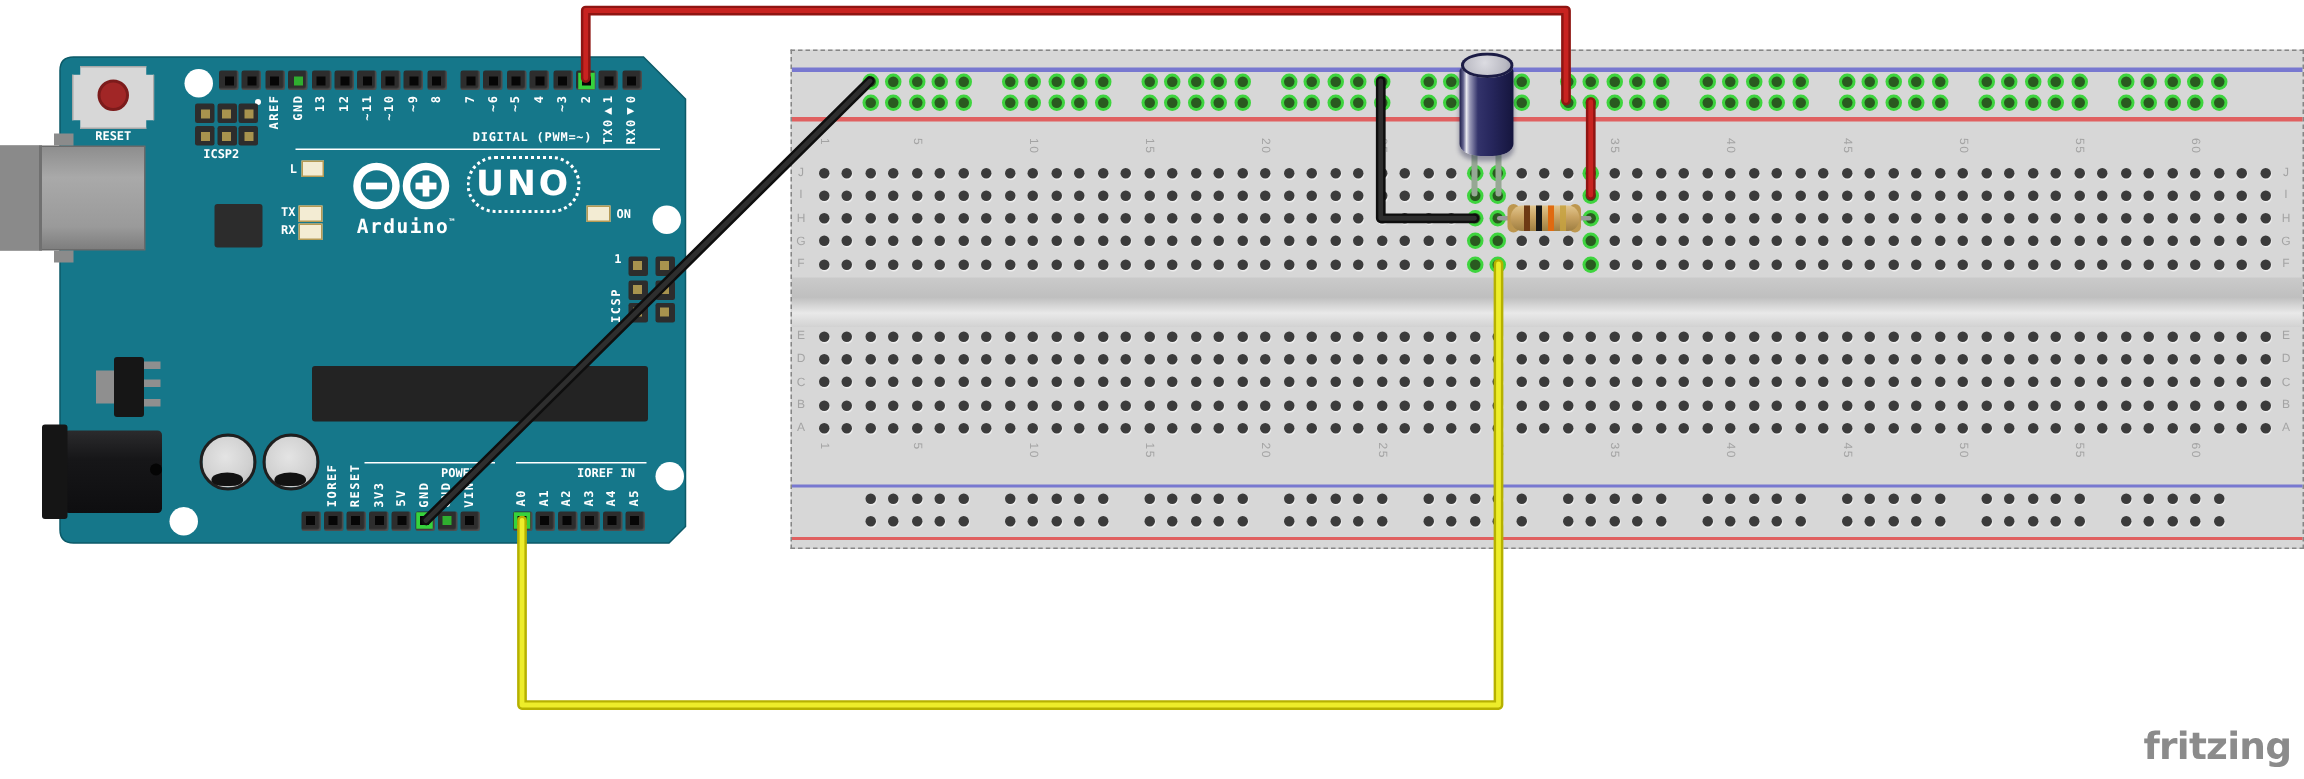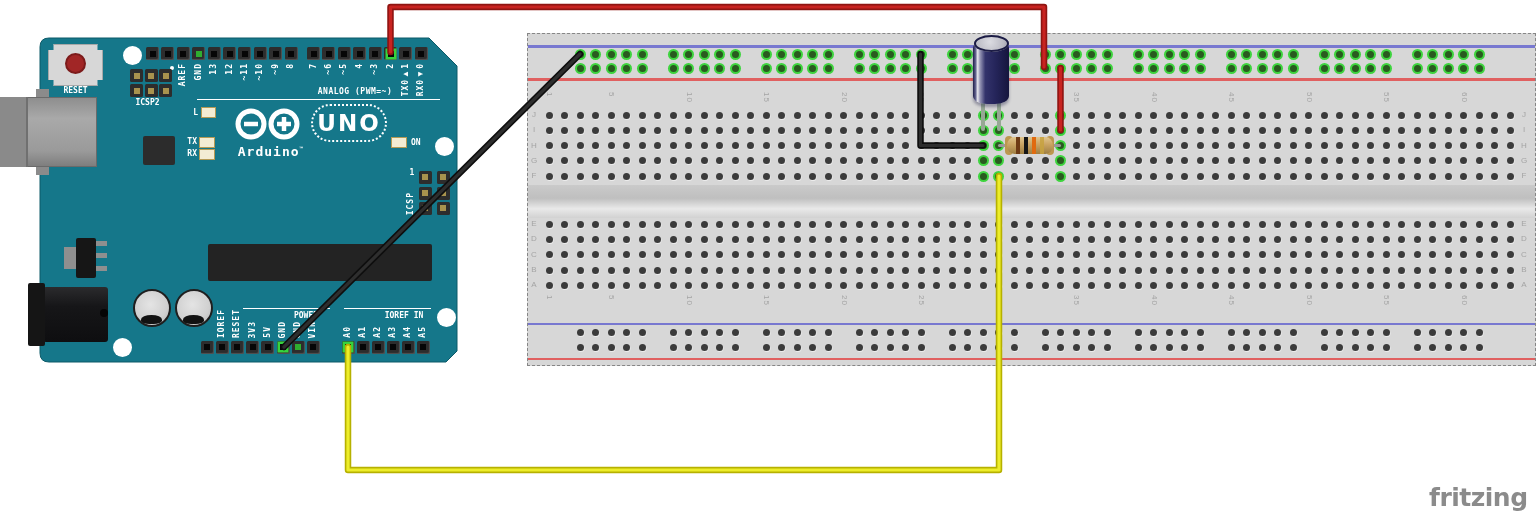--- a/index.html
+++ b/index.html
@@ -89,21 +89,21 @@
 
   <div class="silk" style="left:186px;top:108px;width:12px;text-align:right;">L</div>
   <div class="led" style="left:201px;top:107px;width:13px;height:9px;"></div>
   <div class="silk" style="left:180px;top:137px;width:17px;text-align:right;">TX</div>
   <div class="led" style="left:199px;top:136.5px;width:14px;height:9px;"></div>
   <div class="silk" style="left:180px;top:149px;width:17px;text-align:right;">RX</div>
   <div class="led" style="left:199px;top:148.5px;width:14px;height:9px;"></div>
   <div class="led" style="left:391px;top:137px;width:14px;height:9px;"></div>
   <div class="silk" style="left:411px;top:138px;">ON</div>
 
-  <div class="silk" style="left:300px;top:87px;width:110px;text-align:center;letter-spacing:0.5px;">ANALOG (PWM=~)</div>
+  <div class="silk" style="left:300px;top:87px;width:110px;text-align:center;letter-spacing:0.5px;">DIGITAL (PWM=~)</div>
   <div class="abs" style="left:197px;top:98.5px;width:243px;height:1.5px;background:#fff;"></div>
   <div class="abs" style="left:243px;top:307.5px;width:87px;height:1.5px;background:#fff;"></div>
   <div class="abs" style="left:344px;top:307.5px;width:87px;height:1.5px;background:#fff;"></div>
   <div class="silk" style="left:281px;top:311px;width:50px;text-align:center;">POWER</div>
   <div class="silk" style="left:369px;top:311px;width:70px;text-align:center;">IOREF IN</div>
 
   <div class="abs" style="left:311px;top:104px;width:76px;height:38px;border:2px dotted #fff;border-radius:19px;box-sizing:border-box;text-align:center;">
     <span style="font:bold 23px 'DejaVu Sans',sans-serif;color:#fff;letter-spacing:2px;line-height:34px;">UNO</span>
   </div>
   <div class="abs" style="left:233px;top:144px;width:76px;text-align:center;color:#fff;font:bold 13px 'DejaVu Sans Mono',monospace;letter-spacing:1px;">

